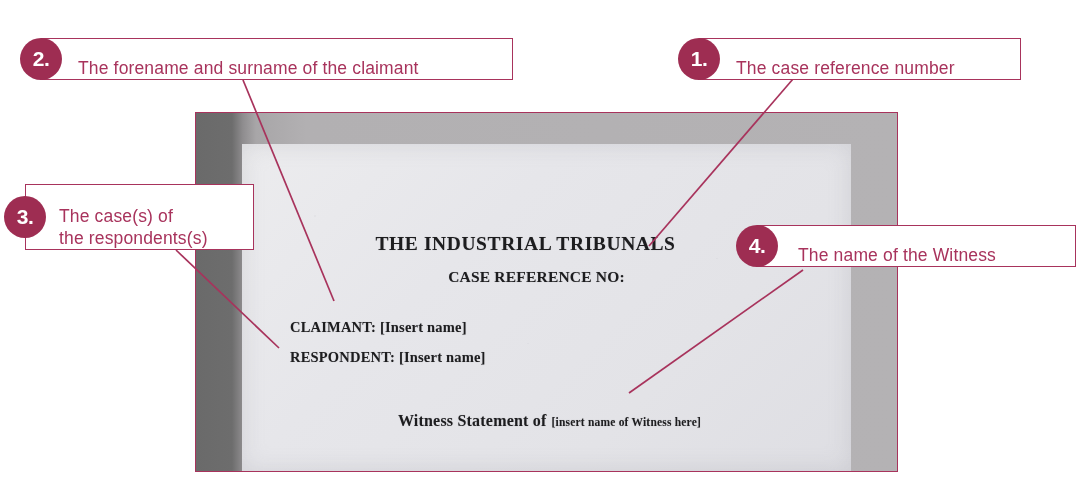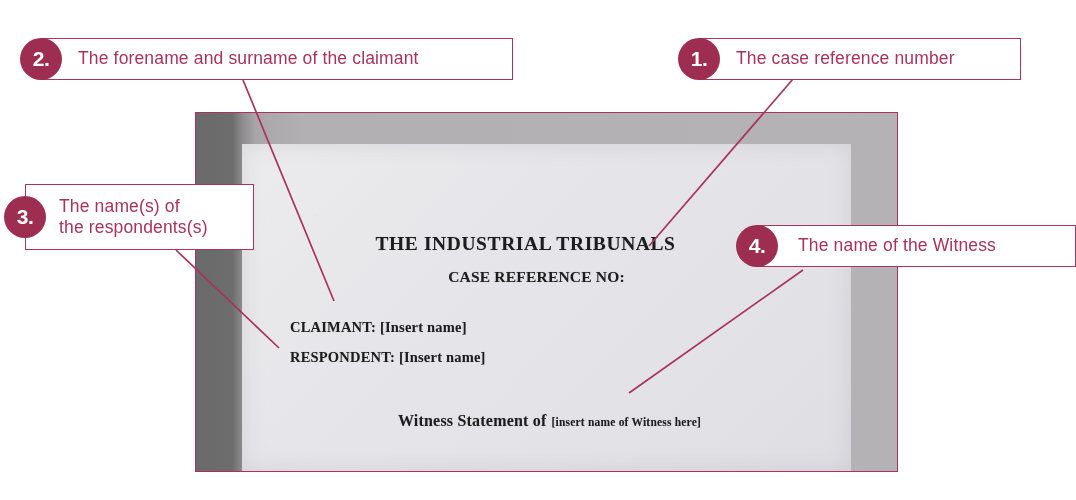--- a/index.html
+++ b/index.html
@@ -125,21 +125,21 @@
   .callout {
     position: absolute;
     display: flex;
     align-items: stretch;
   }
   .callout-box {
     background: #ffffff;
     border: 1.6px solid #a8335c;
     box-sizing: border-box;
     display: flex;
-    align-items: center;
+    align-items: flex-end;
   }
   .callout-label {
     color: #a8335c;
     font-family: "Liberation Sans", sans-serif;
     font-size: 17.5px;
     letter-spacing: 0.15px;
     line-height: 1.22;
     white-space: pre-line;
   }
   .badge {
@@ -242,21 +242,21 @@
 <div class="callout" id="callout-2">
   <div class="badge">2.</div>
   <div class="callout-box">
     <span class="callout-label">The forename and surname of the claimant</span>
   </div>
 </div>
 
 <div class="callout" id="callout-3">
   <div class="badge">3.</div>
   <div class="callout-box">
-    <span class="callout-label">The name(s) of
+    <span class="callout-label">The case(s) of
 the respondents(s)</span>
   </div>
 </div>
 
 <div class="callout" id="callout-4">
   <div class="badge">4.</div>
   <div class="callout-box">
     <span class="callout-label">The name of the Witness</span>
   </div>
 </div>

